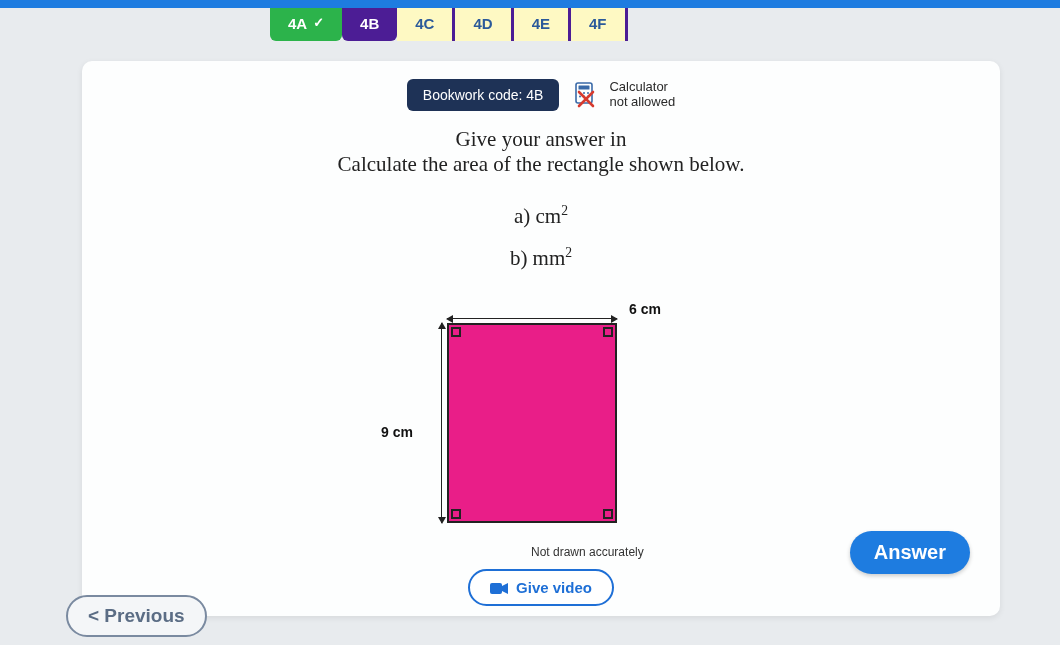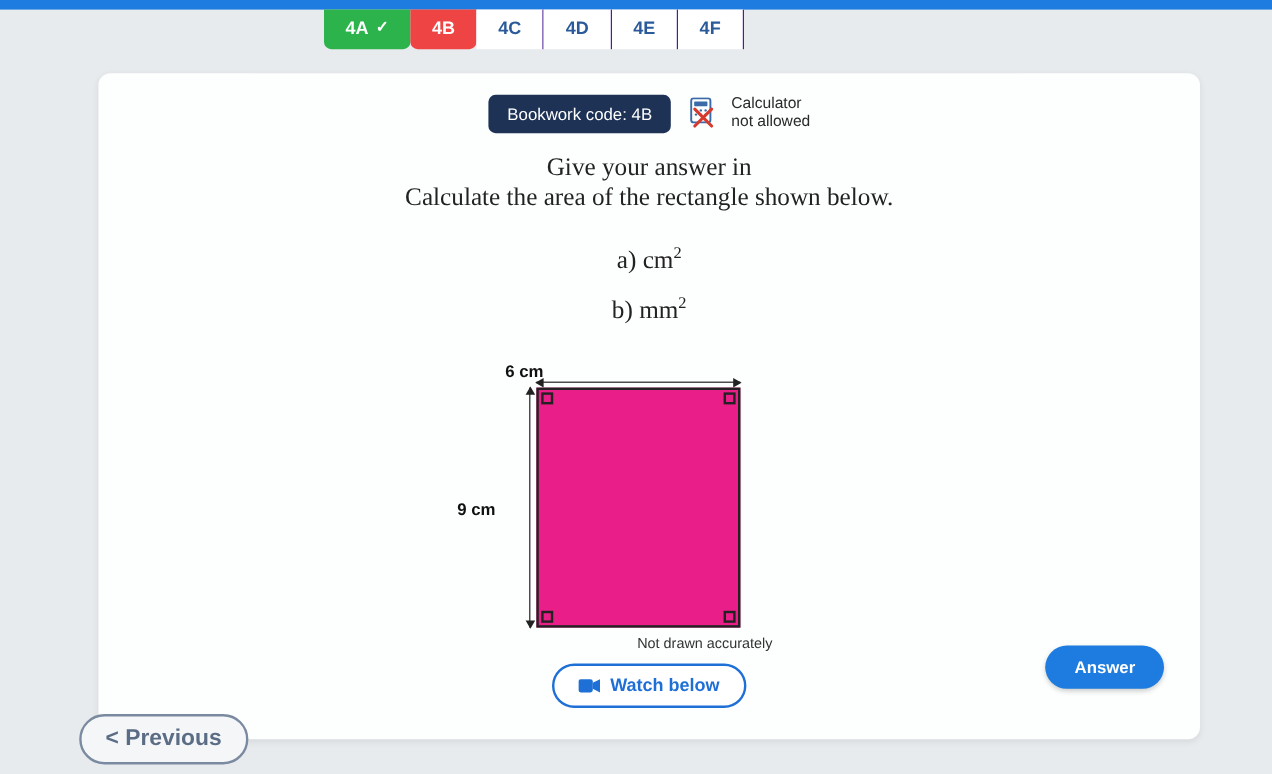--- a/index.html
+++ b/index.html
@@ -20,54 +20,54 @@
     display: flex;
     align-items: flex-start;
     padding-left: 270px;
     background: transparent;
   }
   .tab {
     padding: 7px 18px 9px 18px;
     font-size: 15px;
     font-weight: 600;
     color: #2b5a9a;
-    background: #ffffff;
+    background: #fef9c3;
     cursor: pointer;
-    border-right: 1px solid #4c1d95;
+    border-right: 3px solid #4c1d95;
   }
   .tab.completed {
     background: #2cb34b;
     color: #fff;
     border-radius: 0 0 6px 6px;
     border-right: none;
     display: flex;
     align-items: flex-start;
     gap: 6px;
   }
   .tab.active {
-    background: #ef4444;
+    background: #4c1d95;
     color: #fff;
     border-radius: 0 0 6px 6px;
     border-right: none;
   }
   .tab.summary { color: #1e6fd6; }
   .check-mark { font-size: 13px; }
   .card {
     margin: 20px 60px 0 82px;
     background: #fdfefe;
     border-radius: 10px;
     padding: 18px 30px 10px 30px;
     box-shadow: 0 2px 6px rgba(0,0,0,0.08);
     min-height: 555px;
     position: relative;
   }
   .meta-row {
     display: flex;
     justify-content: center;
-    align-items: flex-start;
+    align-items: center;
     gap: 14px;
     margin-bottom: 16px;
   }
   .bookwork-pill {
     background: #1e3256;
     color: #fff;
     font-size: 14px;
     font-weight: 500;
     padding: 8px 16px;
     border-radius: 6px;
@@ -106,21 +106,21 @@
   .figure {
     position: relative;
     width: 240px;
   }
   .top-label, .left-label {
     position: absolute;
     font-size: 14px;
     font-weight: 600;
     color: #111;
   }
-  .top-label { top: -4px; left: 0; width: 100%; text-align: left; }
+  .top-label { top: -4px; left: 0; width: 100%; text-align: right; }
   .left-label { top: 50%; left: -40px; transform: translateY(-50%); }
   .rect-box {
     margin-top: 18px;
     margin-left: 26px;
     width: 170px;
     height: 200px;
     background: #e91e88;
     border: 2px solid #222;
     position: relative;
   }
@@ -162,21 +162,21 @@
     left: -3px;
     border-left: 4px solid transparent;
     border-right: 4px solid transparent;
   }
   .arrow-left::before { top: -1px; border-bottom: 7px solid #222; }
   .arrow-left::after { bottom: -1px; border-top: 7px solid #222; }
   .accuracy-note {
     text-align: left;
     font-size: 12px;
     color: #333;
-    margin-top: 6px;
+    margin-top: 22px;
     margin-left: 110px;
   }
   .bottom-actions {
     display: flex;
     justify-content: center;
     margin-top: 10px;
   }
   .watch-video {
     border: 2px solid #1e6fd6;
     background: #fff;
@@ -204,21 +204,21 @@
     border-radius: 22px;
     cursor: pointer;
   }
   .answer-btn {
     position: absolute;
     right: 30px;
     bottom: 42px;
     background: #1e7ce0;
     color: #fff;
     font-weight: 600;
-    font-size: 14px;
+    font-size: 20px;
     padding: 10px 24px;
     border-radius: 22px;
     border: none;
     cursor: pointer;
     box-shadow: 0 2px 4px rgba(0,0,0,0.2);
   }
 </style>
 </head>
 <body>
 
@@ -299,21 +299,21 @@
   </div>
 
   <div class="bottom-actions">
     <button class="watch-video">
       <span class="cam-icon">
         <svg viewBox="0 0 18 13" width="18" height="13">
           <rect x="0" y="1" width="12" height="11" rx="2" fill="#1e6fd6"></rect>
           <path d="M12 4 L18 1 L18 12 L12 9 Z" fill="#1e6fd6"></path>
         </svg>
       </span>
-      <span>Watch below</span>
+      <span>Give video</span>
     </button>
   </div>
 
   <button class="answer-btn">
     <span>Answer</span>
   </button>
 
 </div>
 
 <button class="previous-btn">

